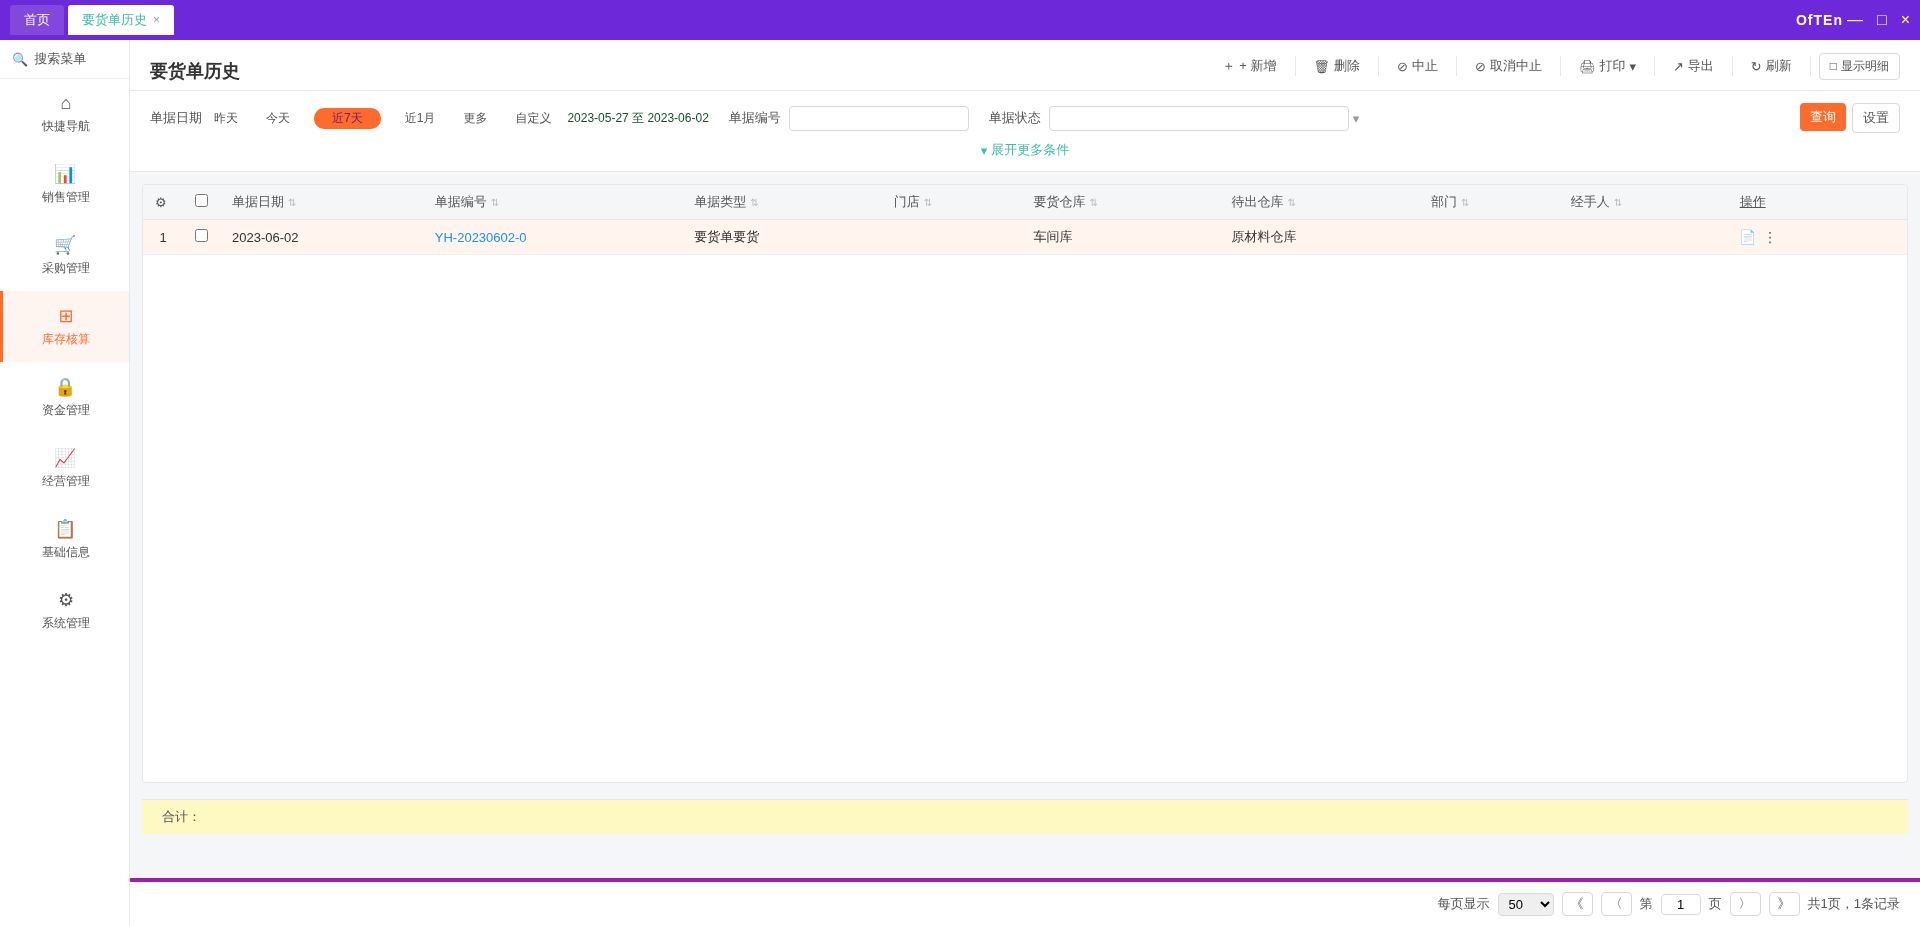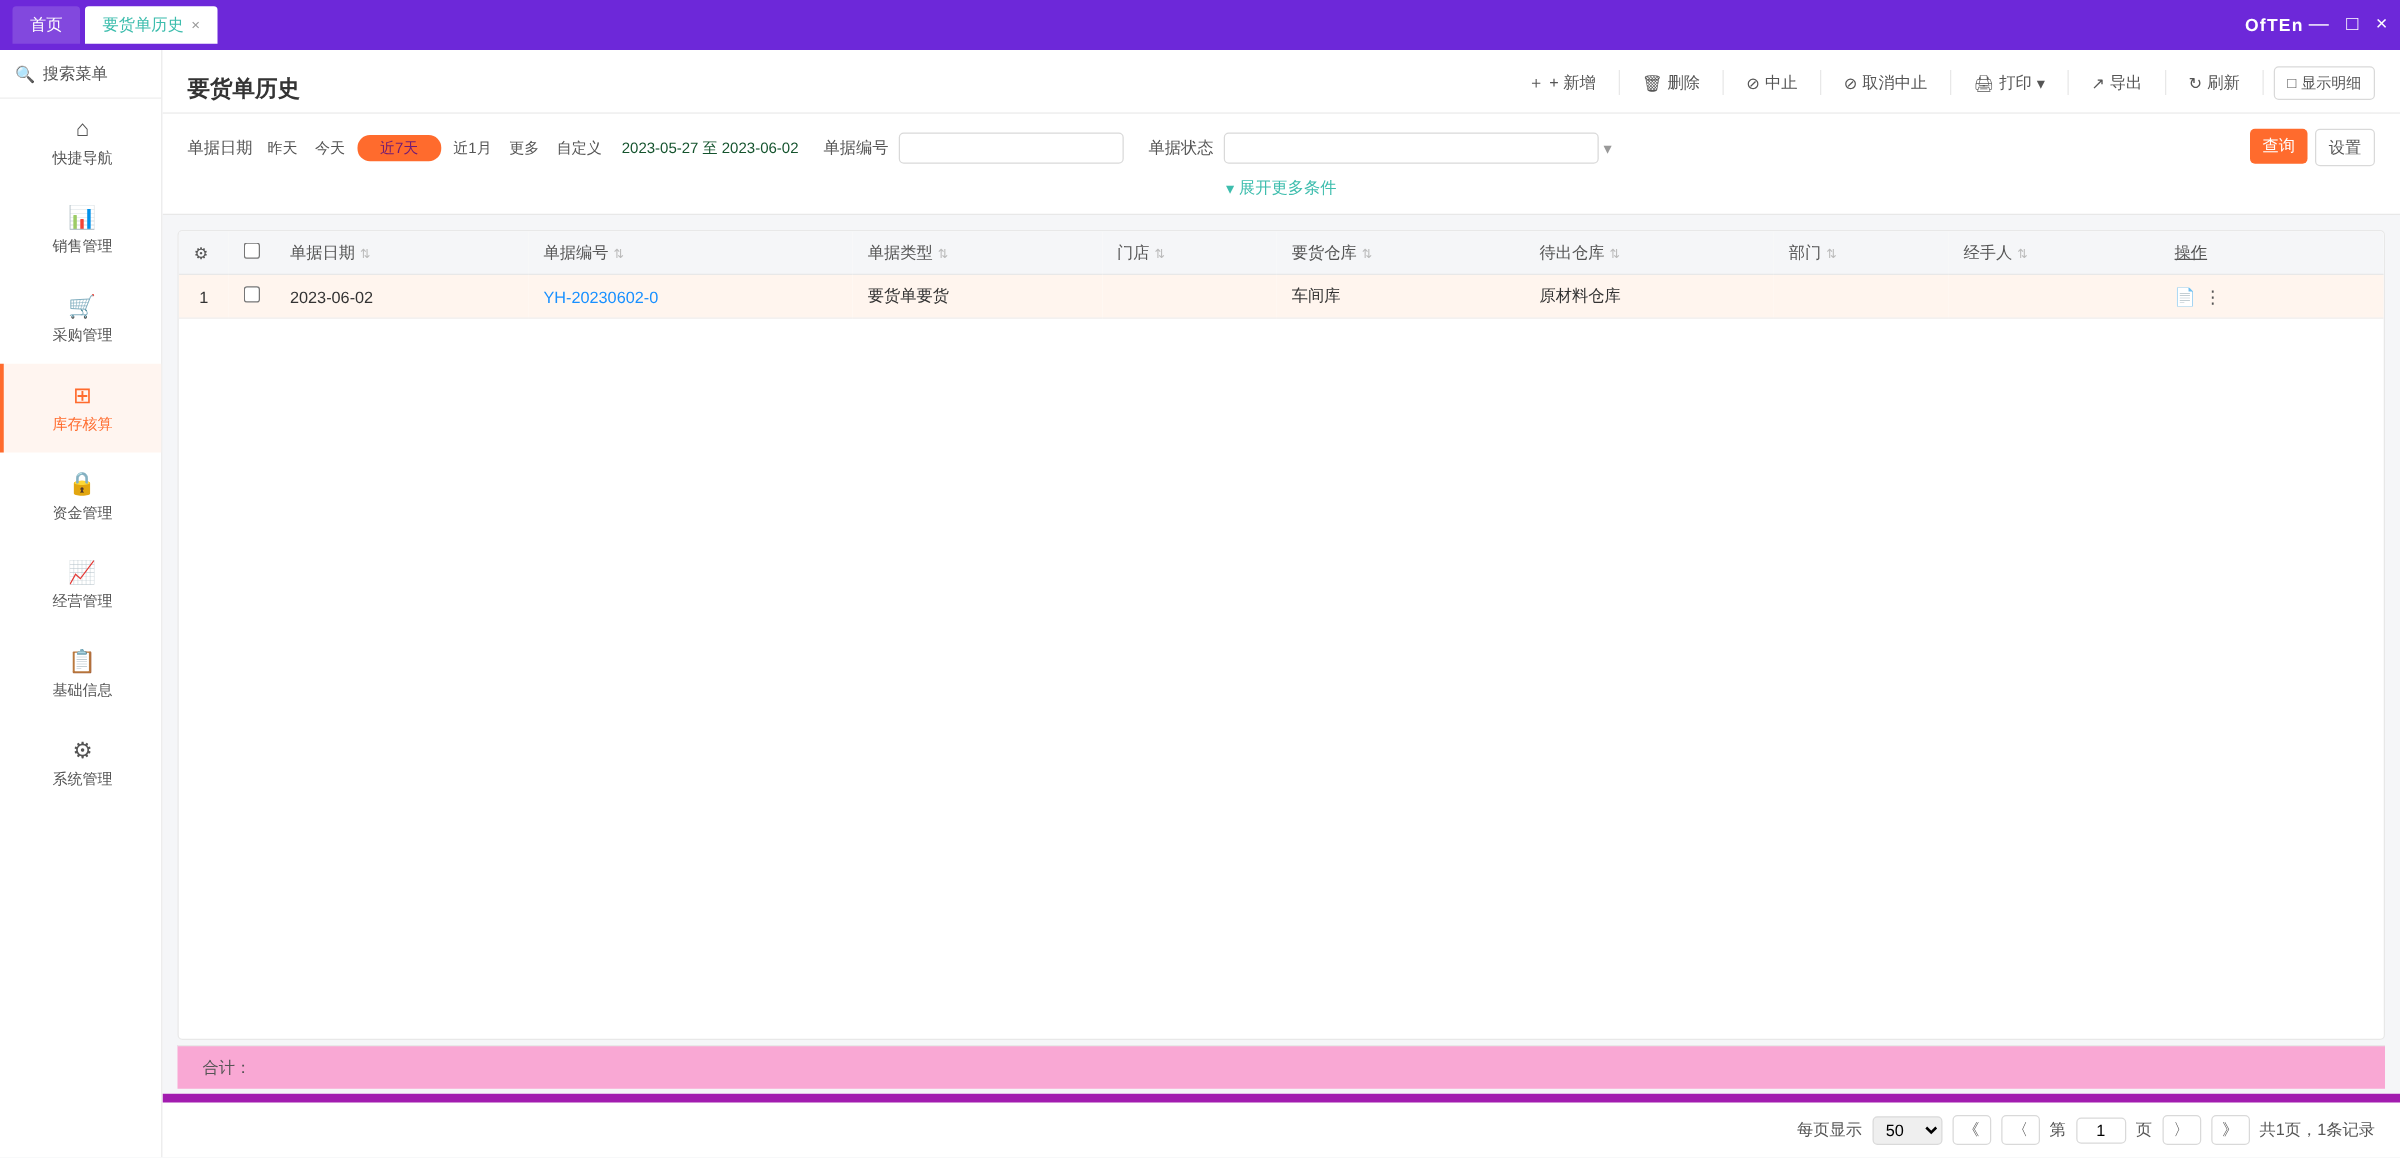--- a/index.html
+++ b/index.html
@@ -34,44 +34,44 @@
     .header-actions { display: flex; align-items: center; gap: 8px; padding-bottom: 10px; }
     .action-btn { display: flex; align-items: center; gap: 4px; padding: 5px 10px; border: none; background: transparent; cursor: pointer; font-size: 13px; color: #555; }
     .action-btn.primary { background: #ff6b2d; color: #fff; border-radius: 4px; }
     .divider-v { width: 1px; height: 20px; background: #e8e8e8; }
 
     
     .filter-area { background: #fff; padding: 12px 20px; border-bottom: 1px solid #e8e8e8; flex-shrink: 0; }
     .filter-row { display: flex; align-items: center; gap: 20px; flex-wrap: wrap; }
     .filter-item { display: flex; align-items: center; gap: 8px; }
     .filter-label { color: #555; font-size: 13px; white-space: nowrap; }
-    .date-shortcuts { display: flex; gap: 6px; }
+    .date-shortcuts { display: flex; gap: 20px; }
     .date-shortcut { font-size: 12px; color: #555; cursor: pointer; padding: 2px 4px; }
     .date-shortcut.active { background: #ff6b2d; color: #701a75; border-radius: 10px; padding: 2px 18px; }
     .date-range { font-size: 12px; color: #14532d; margin-left: 4px; }
     .filter-input { border: 1px solid #d9d9d9; border-radius: 4px; padding: 4px 8px; font-size: 13px; width: 180px; outline: none; }
     .expand-more { display: flex; align-items: center; gap: 4px; color: #3dbdad; font-size: 13px; cursor: pointer; justify-content: center; margin-top: 8px; }
 
     
     .table-wrapper { flex: 1; background: #fff; margin: 12px 12px 0; overflow: auto; border: 1px solid #e8e8e8; border-radius: 4px; }
     .data-table { width: 100%; border-collapse: collapse; }
     .data-table th { background: #f5f6f8; padding: 8px 12px; text-align: left; font-weight: normal; color: #555; font-size: 13px; border-bottom: 1px solid #e8e8e8; white-space: nowrap; }
     .data-table td { padding: 8px 12px; border-bottom: 1px solid #f0f0f0; font-size: 13px; color: #333; }
     .data-table tr.highlighted { background: #fff5ee; }
     .data-table .sort-icon { color: #bbb; margin-left: 4px; font-size: 10px; }
     .table-link { color: #1890ff; cursor: pointer; text-decoration: none; }
     .row-actions { display: flex; gap: 6px; }
     .row-action-btn { cursor: pointer; color: #555; font-size: 14px; }
     .settings-col { width: 30px; text-align: center; color: #999; cursor: pointer; }
 
     
-    .table-footer { background: #f9a8d4; border-top: 1px solid #e8e8e8; padding: 8px 20px; font-size: 13px; color: #555; flex-shrink: 0; margin: 4px 12px; }
-
-    
-    .pagination-bar { display: flex; align-items: center; justify-content: flex-end; padding: 10px 20px; background: #fff; border-top: 7px solid #a21caf; gap: 8px; font-size: 13px; color: #555; flex-shrink: 0; }
+    .table-footer { background: #fef9c3; border-top: 1px solid #e8e8e8; padding: 8px 20px; font-size: 13px; color: #555; flex-shrink: 0; margin: 16px 12px; }
+
+    
+    .pagination-bar { display: flex; align-items: center; justify-content: flex-end; padding: 10px 20px; background: #fff; border-top: 4px solid #a21caf; gap: 8px; font-size: 13px; color: #555; flex-shrink: 0; margin-top: 28px; }
     .page-size-select { border: 1px solid #d9d9d9; border-radius: 4px; padding: 2px 6px; font-size: 13px; outline: none; }
     .page-btn { border: 1px solid #d9d9d9; background: #fff; border-radius: 4px; padding: 2px 8px; cursor: pointer; font-size: 13px; color: #555; }
     .page-input { border: 1px solid #d9d9d9; border-radius: 4px; padding: 2px 6px; width: 40px; text-align: center; font-size: 13px; outline: none; }
     .checkbox-cell { width: 30px; text-align: center; }
     .num-cell { width: 40px; text-align: center; color: #999; }
 
     .display-detail-btn { border: 1px solid #d9d9d9; background: #fff; border-radius: 4px; padding: 4px 10px; cursor: pointer; font-size: 12px; color: #555; display: flex; align-items: center; gap: 4px; }
   </style>
 </head>
 <body>

